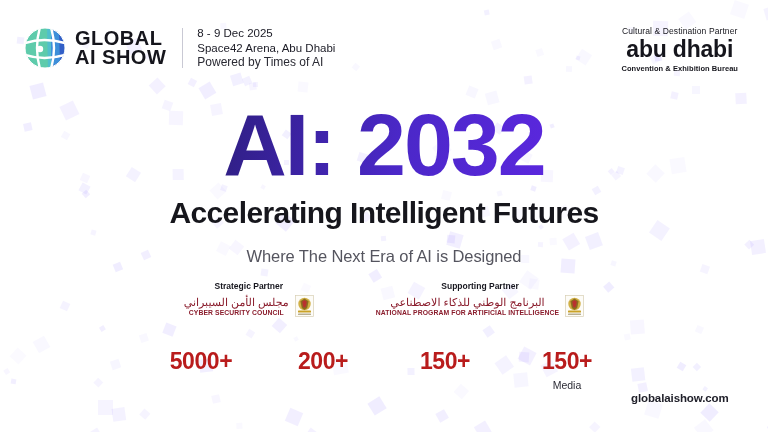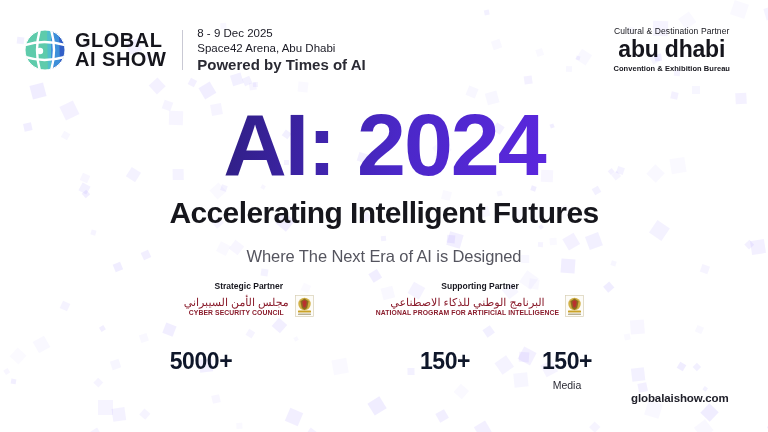--- a/index.html
+++ b/index.html
@@ -25,21 +25,21 @@
     z-index: 0;
   }
   .deco-sq {
     position: absolute;
     background: #7b61ff;
   }
 
   
   .header {
     position: absolute;
-    top: 0; left: 0; right: 16px;
+    top: 0; left: 0; right: 8px;
     height: 92px;
     z-index: 3;
   }
   .brand-block {
     position: absolute;
     left: 24px;
     top: 26px;
     display: flex;
     align-items: center;
   }
@@ -74,22 +74,22 @@
     font-size: 11.5px;
     font-weight: 500;
     white-space: nowrap;
   }
   .ev-venue {
     font-size: 11.5px;
     font-weight: 500;
     white-space: nowrap;
   }
   .ev-powered {
-    font-size: 15px;
-    font-weight: 700;
+    font-size: 12px;
+    font-weight: 400;
     color: #2a2a33;
     white-space: nowrap;
   }
 
   .cdp-block {
     position: absolute;
     right: 22px;
     top: 26px;
     text-align: center;
     color: #15151c;
@@ -220,21 +220,21 @@
     justify-content: center;
     z-index: 2;
   }
   .stat {
     width: 122px;
     text-align: center;
   }
   .stat-value {
     font-size: 23px;
     font-weight: 800;
-    color: #0f172a;
+    color: #b91c1c;
     letter-spacing: -0.4px;
     line-height: 1;
   }
   .stat-label {
     font-size: 10.5px;
     font-weight: 500;
     color: #2c2c36;
     margin-top: 6px;
   }
 
@@ -467,21 +467,21 @@
     </div>
 
     <div class="cdp-block">
       <div class="cdp-kicker">Cultural &amp; Destination Partner</div>
       <div class="cdp-name">abu dhabi</div>
       <div class="cdp-sub">Convention &amp; Exhibition Bureau</div>
     </div>
   </div>
 
   <div class="hero">
-    <h1 class="hero-title">AI: 2024</h1>
+    <h1 class="hero-title">AI: 2032</h1>
     <h2 class="hero-sub">Accelerating Intelligent Futures</h2>
     <p class="hero-tag">Where The Next Era of AI is Designed</p>
   </div>
 
   <div class="partners">
 
     <div class="partner">
       <div class="p-kicker">Strategic Partner</div>
       <div class="p-row">
         <span class="p-text">
@@ -520,20 +520,21 @@
         </span>
       </div>
     </div>
   </div>
 
   <div class="stats">
     <div class="stat">
       <div class="stat-value">5000+</div>
     </div>
     <div class="stat">
+      <div class="stat-value">200+</div>
     </div>
     <div class="stat">
       <div class="stat-value">150+</div>
     </div>
     <div class="stat">
       <div class="stat-value">150+</div>
       <div class="stat-label">Media</div>
     </div>
   </div>
 

